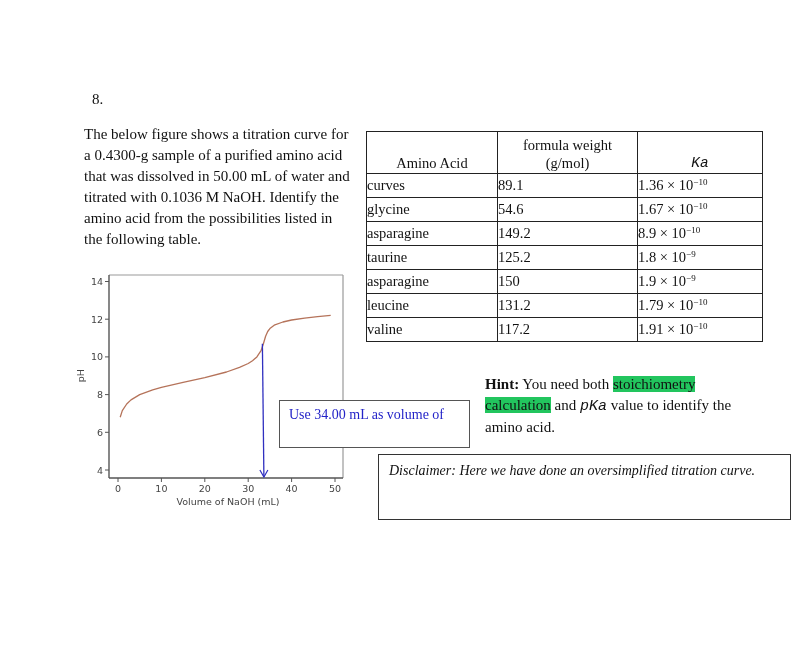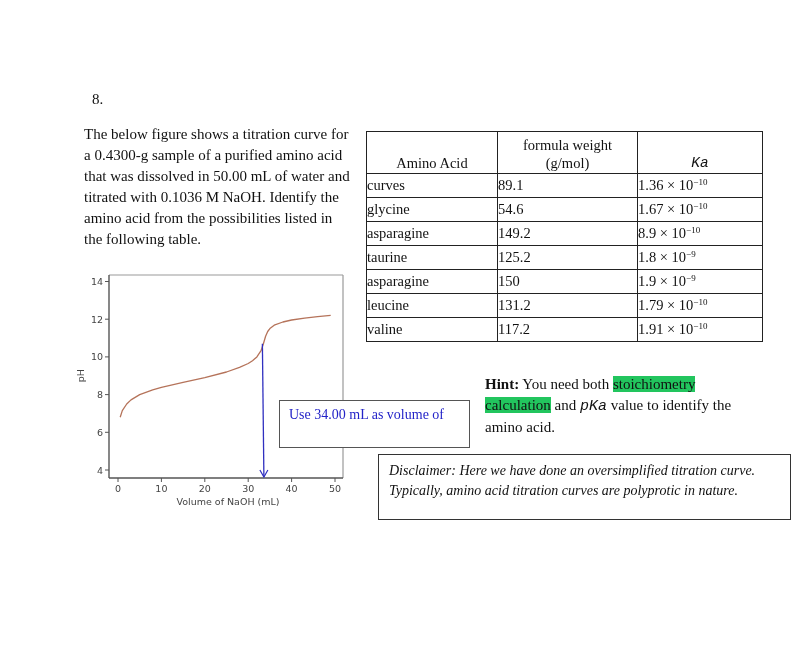--- a/index.html
+++ b/index.html
@@ -127,14 +127,13 @@
 </div>
 
 <div id="annot" class="abs">
   <div>Use 34.00 mL as volume of</div>
 </div>
 
 <div id="hint" class="abs"><b>Hint:</b><span> You need both </span><span class="hl">stoichiometry</span><br><span class="hl">calculation</span><span> and </span><i>pKa</i><span> value to identify the amino acid.</span></div>
 
 <div id="disclaimer" class="abs">
   <div>Disclaimer: Here we have done an oversimplified titration curve.</div>
-  <div>Typically, amino acid titration curves are polyprotic in nature.</div>
 </div>
 
 </body></html>

